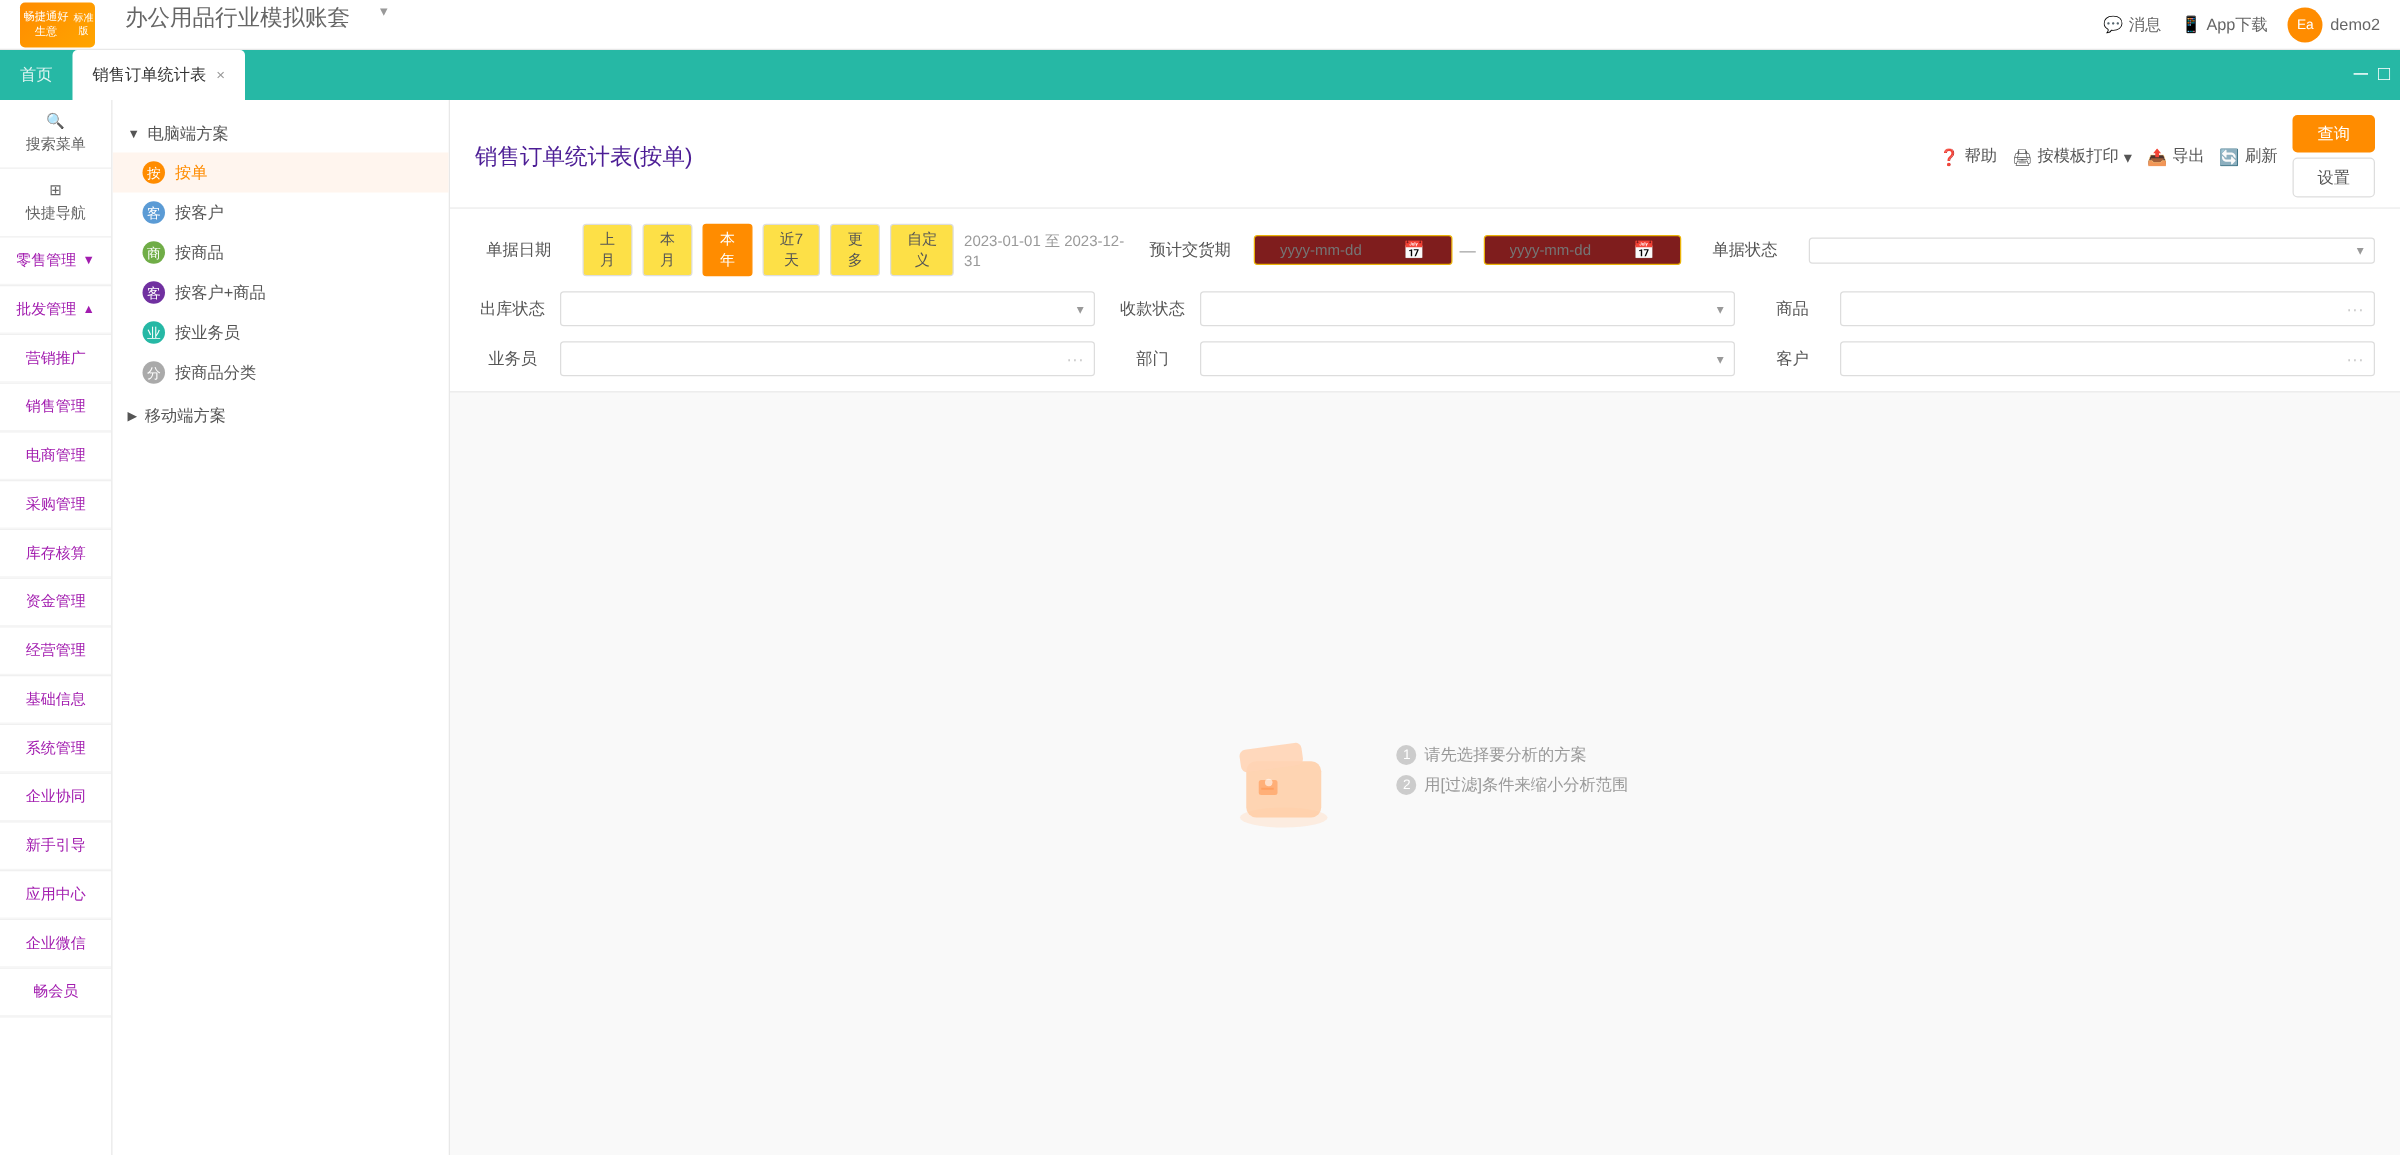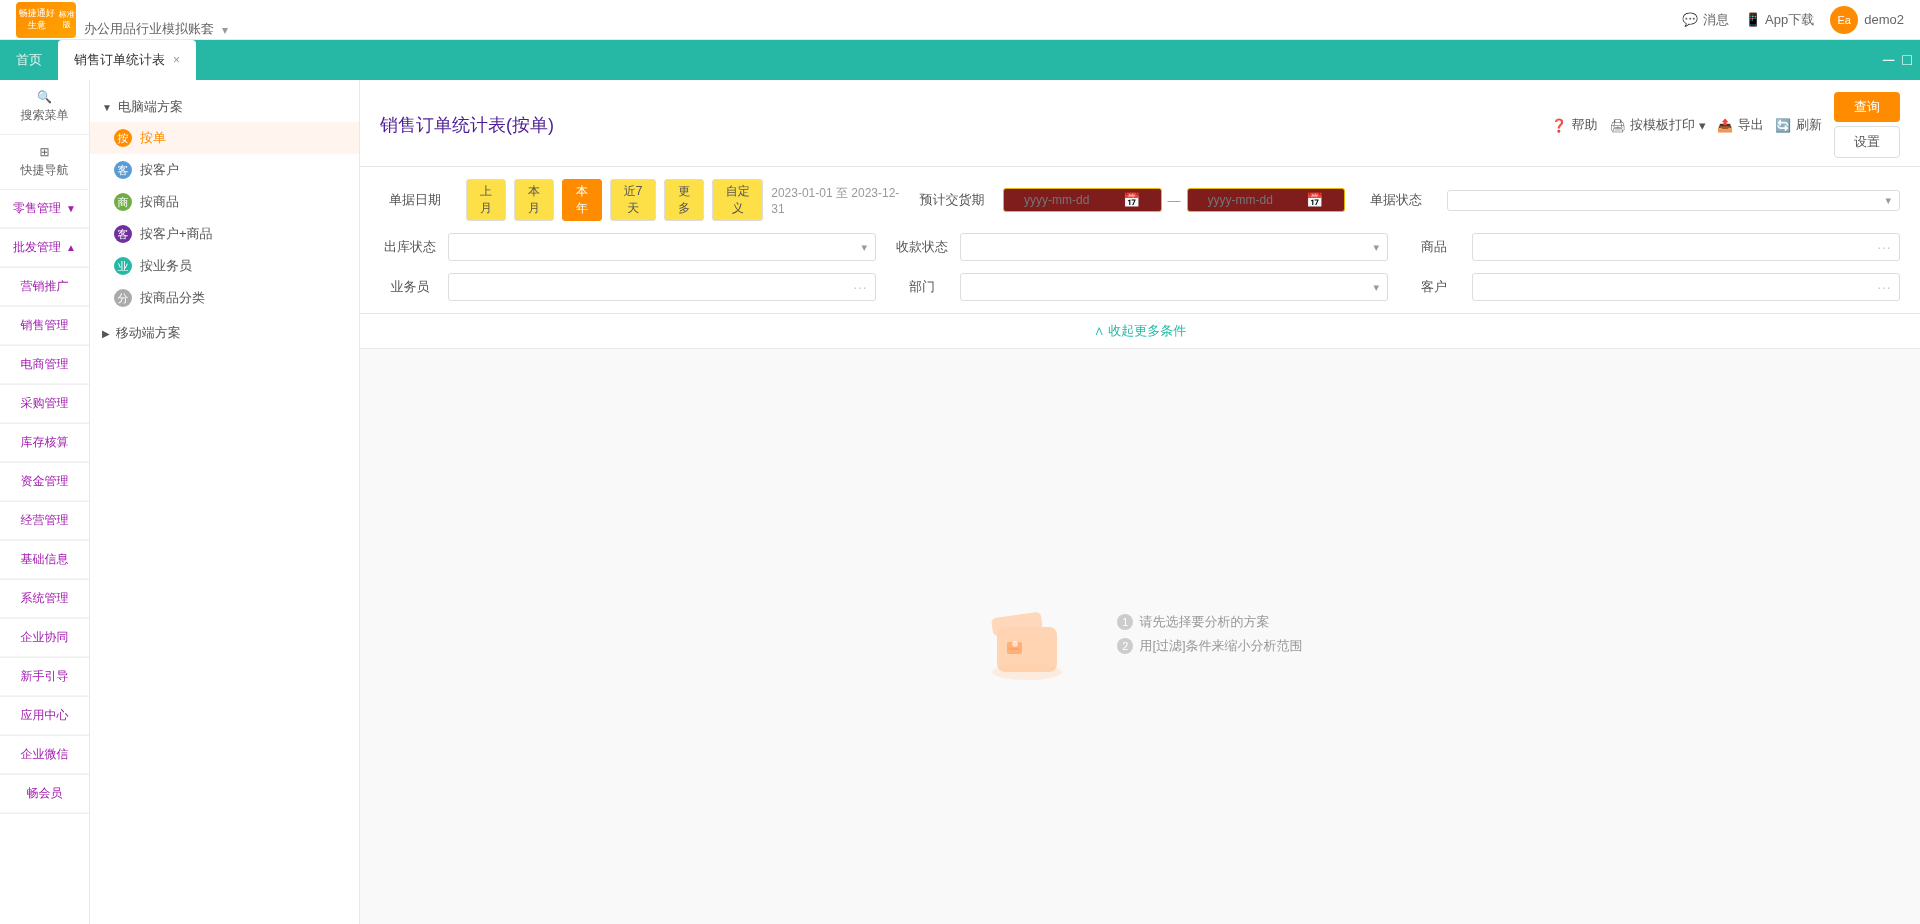--- a/index.html
+++ b/index.html
@@ -8,29 +8,29 @@
     
     .top-bar {
       height: 40px;
       background: #fff;
       border-bottom: 1px solid #e8e8e8;
       display: flex;
       align-items: center;
       padding: 0 16px;
       justify-content: space-between;
     }
-    .top-bar-left { display: flex; align-items: flex-end; gap: 8px; font-family: Liberation Serif, serif; }
+    .top-bar-left { display: flex; align-items: flex-start; gap: 24px; font-family: Liberation Serif, serif; }
     .logo-box {
       width: 60px; height: 36px;
       background: linear-gradient(135deg, #ff8c00, #ffa500);
       border-radius: 4px;
       display: flex; align-items: center; justify-content: center;
       color: white; font-size: 10px; text-align: center; line-height: 1.2;
     }
-    .top-title { color: #666; font-size: 13px; }
+    .top-title { color: #666; font-size: 18px; }
     .top-bar-right { display: flex; align-items: center; gap: 16px; color: #666; font-size: 13px; }
     .top-bar-right span { cursor: pointer; display: flex; align-items: center; gap: 4px; }
     .avatar { width: 28px; height: 28px; border-radius: 50%; background: #ff8c00; color: white; display: flex; align-items: center; justify-content: center; font-size: 11px; }
 
     
     .tab-bar {
       height: 40px;
       background: #26b8a5;
       display: flex;
       align-items: center;
@@ -647,24 +647,20 @@
             <div class="filter-field">
               <span class="fl">客户</span>
               <div class="fw">
                 <span></span>
                 <span class="ellipsis">···</span>
               </div>
             </div>
           </div>
         </div>
 
-        <div class="collapse-bar">
-          <span>∧ </span>
-          <span>收起更多条件</span>
-        </div>
 
         <div class="empty-state">
           <div style="display:flex;align-items:center;gap:40px;">
             <div class="empty-illustration">
               <svg width="100" height="100" viewBox="0 0 100 100" xmlns="http://www.w3.org/2000/svg">
                 <ellipse cx="50" cy="85" rx="35" ry="8" fill="#ffe0c8" opacity="0.5"></ellipse>
                 <rect x="20" y="40" width="60" height="45" rx="8" fill="#ffcba0" opacity="0.8"></rect>
                 <rect x="15" y="28" width="50" height="18" rx="5" fill="#ffd4b5" opacity="0.9" transform="rotate(-8,40,37)"></rect>
                 <rect x="30" y="55" width="15" height="12" rx="2" fill="#ff9f60" opacity="0.7"></rect>
                 <circle cx="38" cy="57" r="3" fill="#fff" opacity="0.6"></circle>

